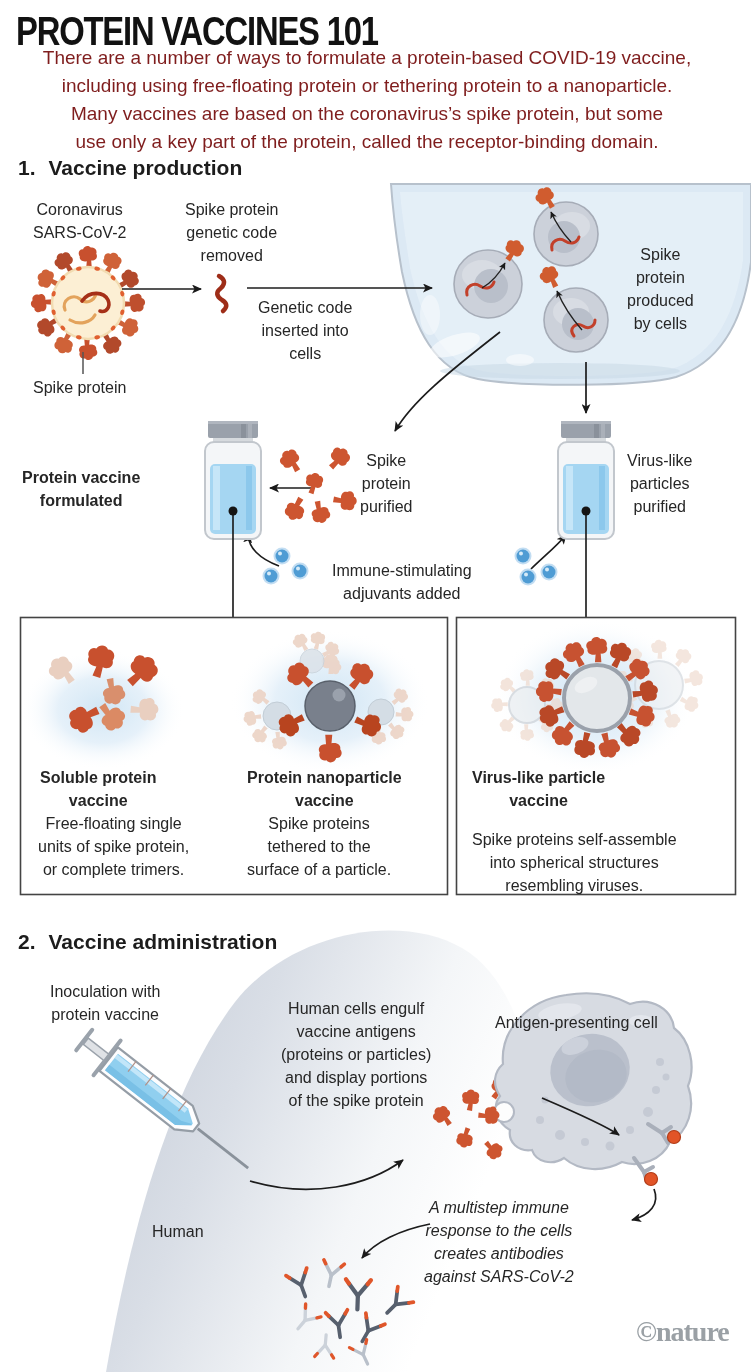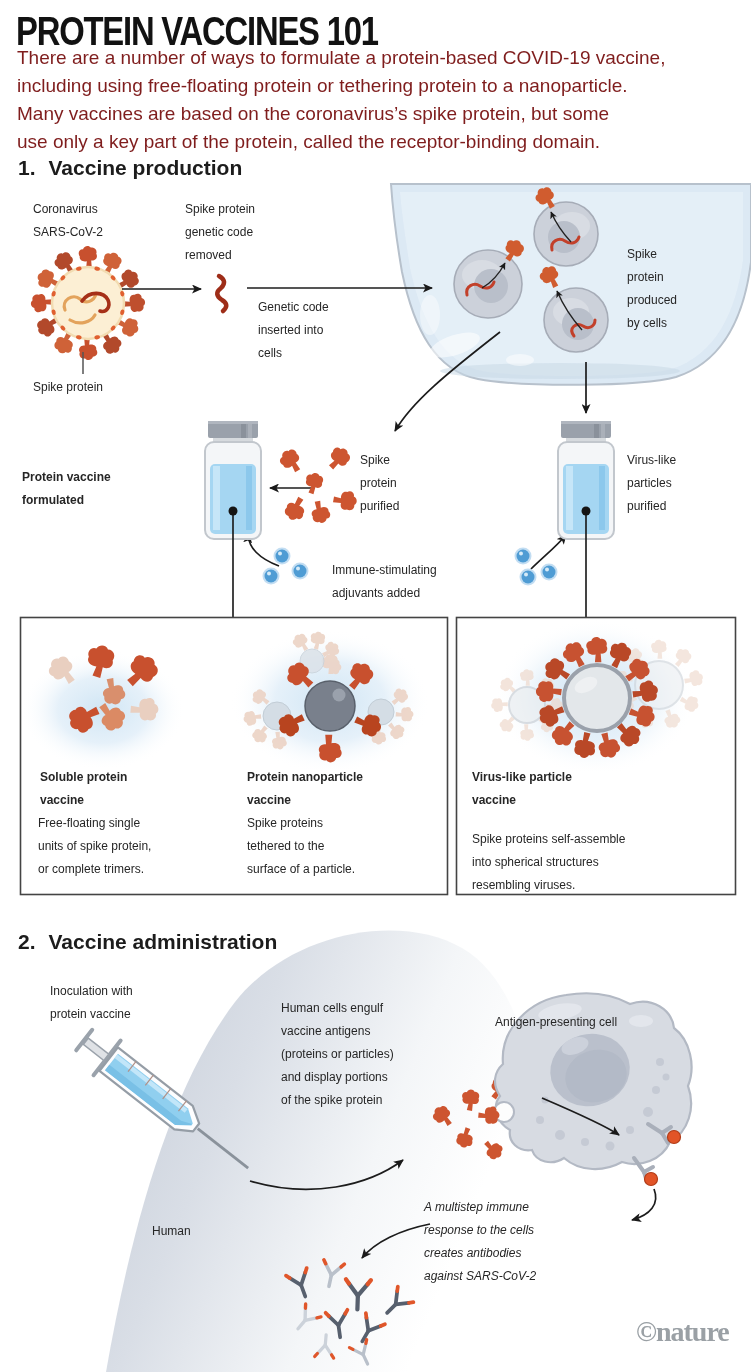--- a/index.html
+++ b/index.html
@@ -1,19 +1,19 @@
 <!DOCTYPE html>
 <html><head>
 <meta charset="utf-8">
 <style>
   html,body{margin:0;padding:0;background:#ffffff;}
   #canvas{position:relative;width:751px;height:1372px;background:#fff;overflow:hidden;
-          font-family:"Liberation Sans",sans-serif;}
+          font-family:"Liberation Sans",sans-serif;text-align:center;}
   #gfx{position:absolute;left:0;top:0;z-index:0;}
-  .lbl{position:absolute;z-index:2;font-size:12px;line-height:23px;color:#262626;
+  .lbl{position:absolute;z-index:2;font-size:16px;line-height:23px;color:#262626;
        white-space:pre-line;}
   .b{font-weight:bold;}
   .title{position:absolute;z-index:2;font-size:41px;font-weight:800;letter-spacing:-1.5px;
          color:#121212;transform:scaleX(.8);transform-origin:0 50%;white-space:nowrap;}
   .intro{position:absolute;z-index:2;font-size:19px;line-height:28px;color:#7f1d1d;
          white-space:pre-line;}
   .sec{position:absolute;z-index:2;display:flex;gap:13px;font-size:21px;font-weight:bold;
        color:#1c1c1c;}
   .credit{position:absolute;z-index:2;font-family:"Liberation Serif",serif;font-weight:bold;
           font-size:28px;letter-spacing:-1px;color:#9aa0a5;}

